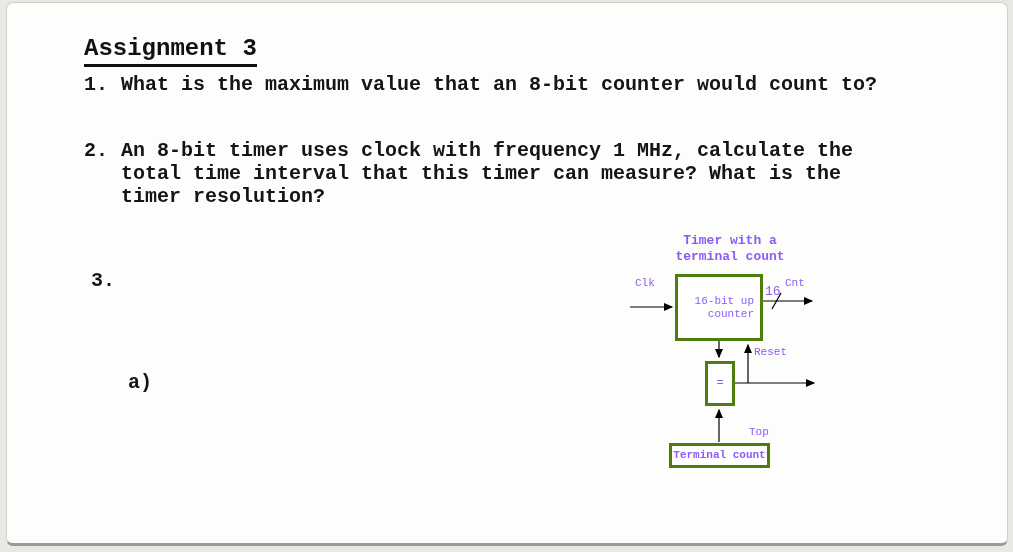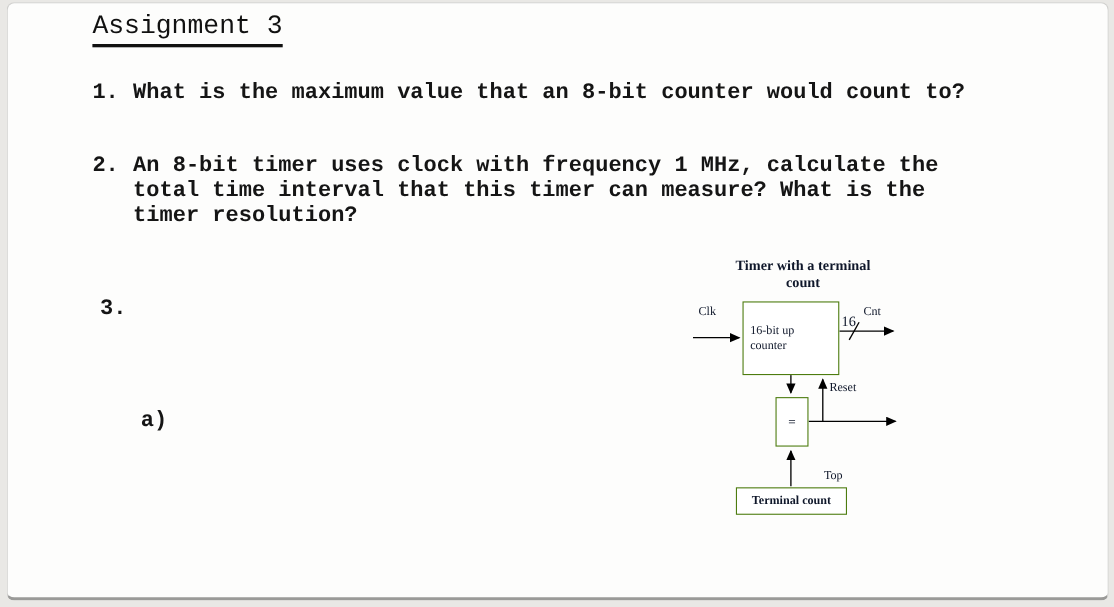--- a/index.html
+++ b/index.html
@@ -10,22 +10,22 @@
     position:relative; overflow:hidden;
   }
   .page {
     position:absolute; left:6px; top:2px; right:5px; bottom:6px;
     background:#fdfdfc;
     border:1px solid #cfcfcd;
     border-bottom:3px solid #9a9a98;
     border-radius:7px;
   }
   .doc-title {
-    position:absolute; left:77px; top:8px;
-    font-size:24px; font-weight:normal; color:#111;
+    position:absolute; left:77px; top:32px;
+    font-size:24px; font-weight:bold; color:#111;
     border-bottom:3px solid #111; padding-bottom:2px;
     display:inline-block;
   }
   .q {
     position:absolute; display:flex;
     font-weight:bold; font-size:20px; line-height:23px; color:#151515;
     white-space:pre-wrap;
   }
   .qnum { width:37px; flex:none; }
   .q1 { left:77px; top:70px; }  .q1 .qtext { width:850px; }
@@ -33,30 +33,30 @@
   .q3 { left:84px; top:266px; } .q3 .qtext { width:470px; }
   .q3 .qmain { width:440px; }
   .subitems { margin-top:10px; }
   .subitem { display:flex; margin-bottom:9px; }
   .sublabel { width:38px; flex:none; }
   .subtext { width:380px; }
 
   
   .diagram {
     position:absolute; left:620px; top:230px; width:210px; height:252px;
-    font-family:Liberation Serif, serif; color:#0f172a;
+    font-family:Liberation Mono, monospace; color:#8b5cf6;
   }
   .dg-title {
     position:absolute; left:28px; top:0; width:150px;
     text-align:center; font-weight:bold; font-size:13px; line-height:16px;
   }
   .dg-box {
-    position:absolute; border:1px solid #4d7c0f; background:#fff;
+    position:absolute; border:3px solid #4d7c0f; background:#fff;
     display:flex; align-items:center; justify-content:center;
-    text-align:left; font-size:11px; line-height:13px; box-sizing:border-box;
+    text-align:right; font-size:11px; line-height:13px; box-sizing:border-box;
   }
   .box-counter  { left:48px; top:41px; width:88px; height:67px; padding:0 6px; }
   .box-compare  { left:78px; top:128px; width:30px; height:45px; font-size:12px; }
   .box-terminal { left:42px; top:210px; width:101px; height:25px; font-weight:bold; }
   .dg-label { position:absolute; font-size:11px; }
   .lbl-clk   { left:8px;   top:44px; }
   .lbl-16    { left:138px; top:51px; font-size:13px; }
   .lbl-cnt   { left:158px; top:44px; }
   .lbl-reset { left:127px; top:113px; }
   .lbl-top   { left:122px; top:153px;margin-top:40px; }

